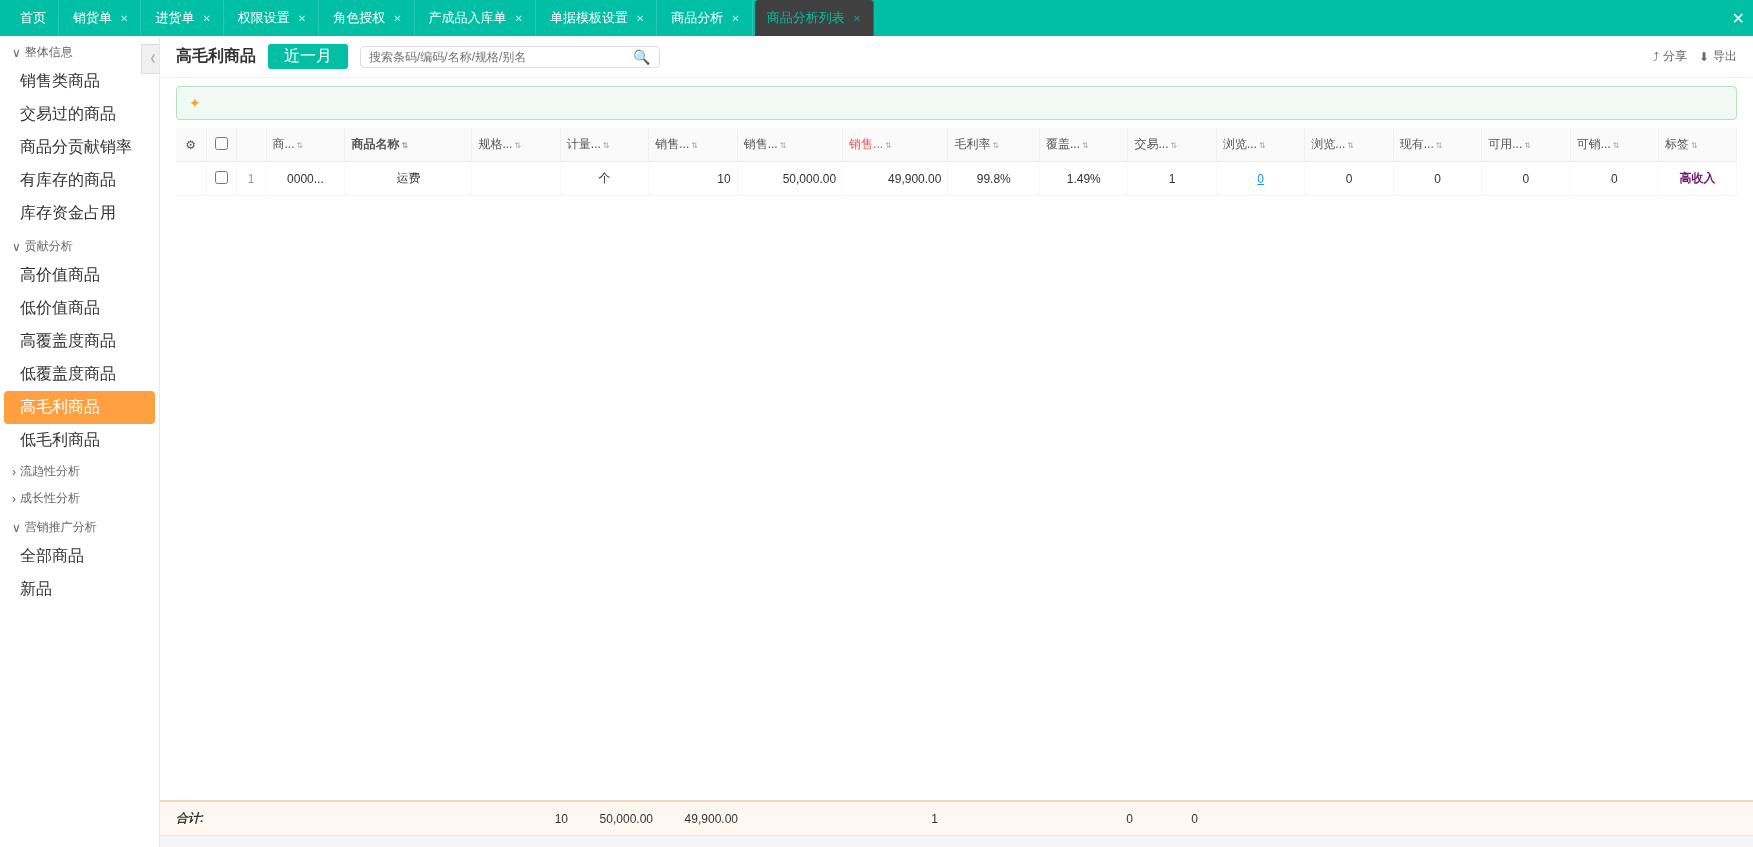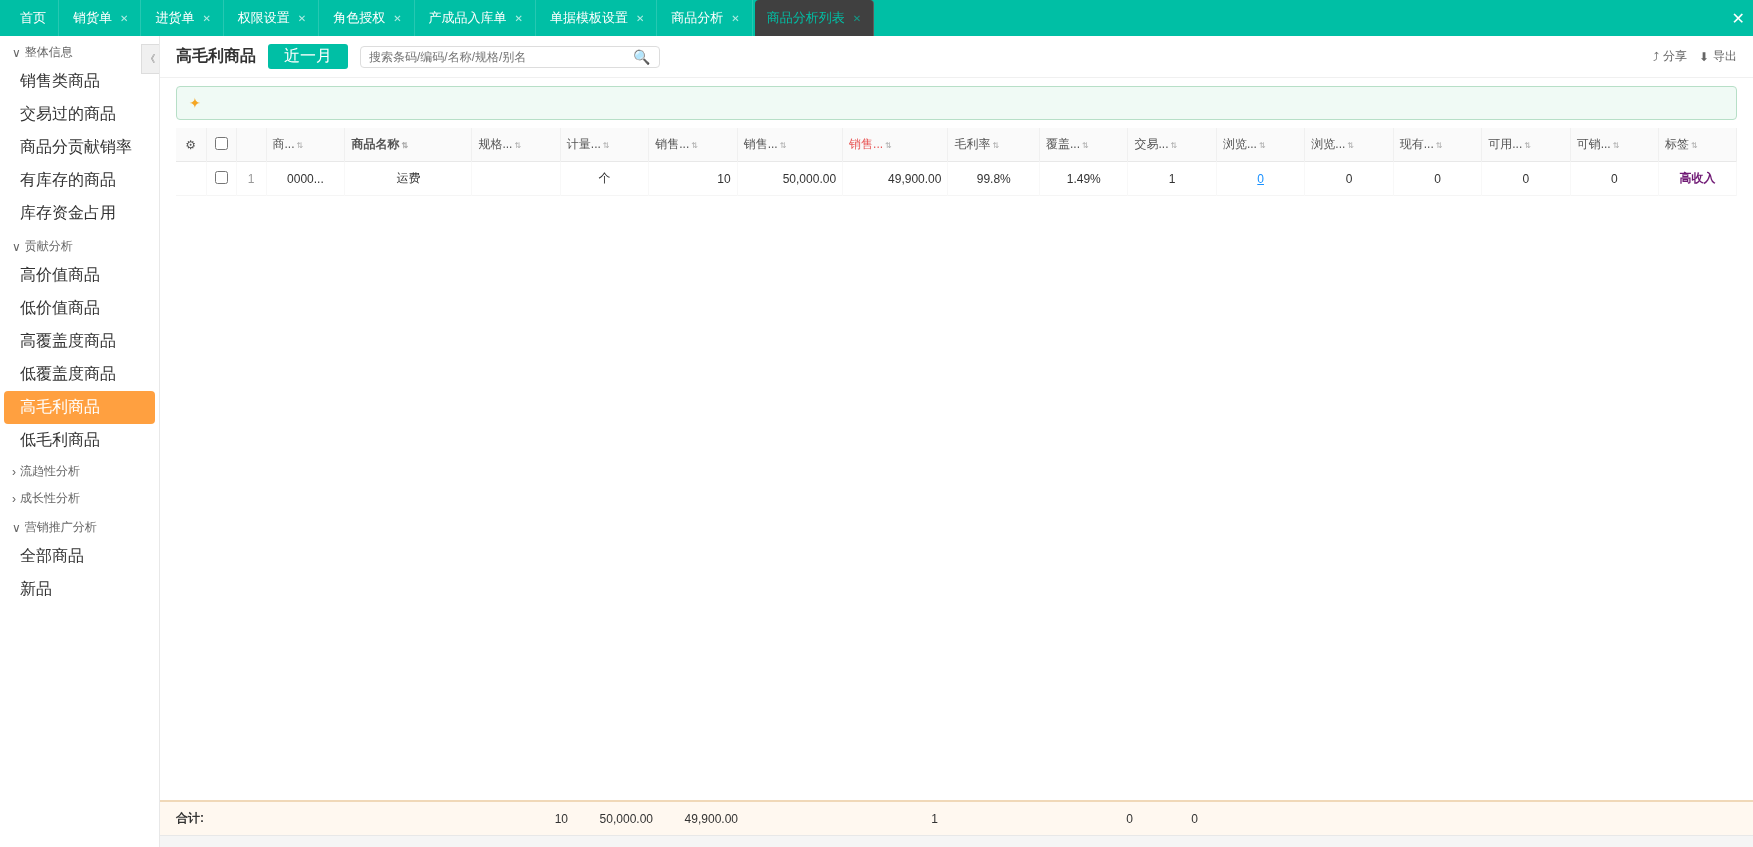--- a/index.html
+++ b/index.html
@@ -223,21 +223,21 @@
     .table-footer {
       background: #fff8f0;
       border-top: 2px solid #f0d8b8;
       padding: 8px 16px;
       display: flex;
       align-items: center;
       font-size: 12px;
       color: #333;
       flex-shrink: 0;
     }
-    .footer-label { font-weight: bold; margin-right: 20px; }
+    .footer-label { font-weight: bold; margin-right: 20px; font-style: italic; }
     .footer-values {
       display: flex;
       gap: 0;
       flex: 1;
     }
     .footer-cell {
       min-width: 80px;
       padding: 0 6px;
       text-align: right;
     }

